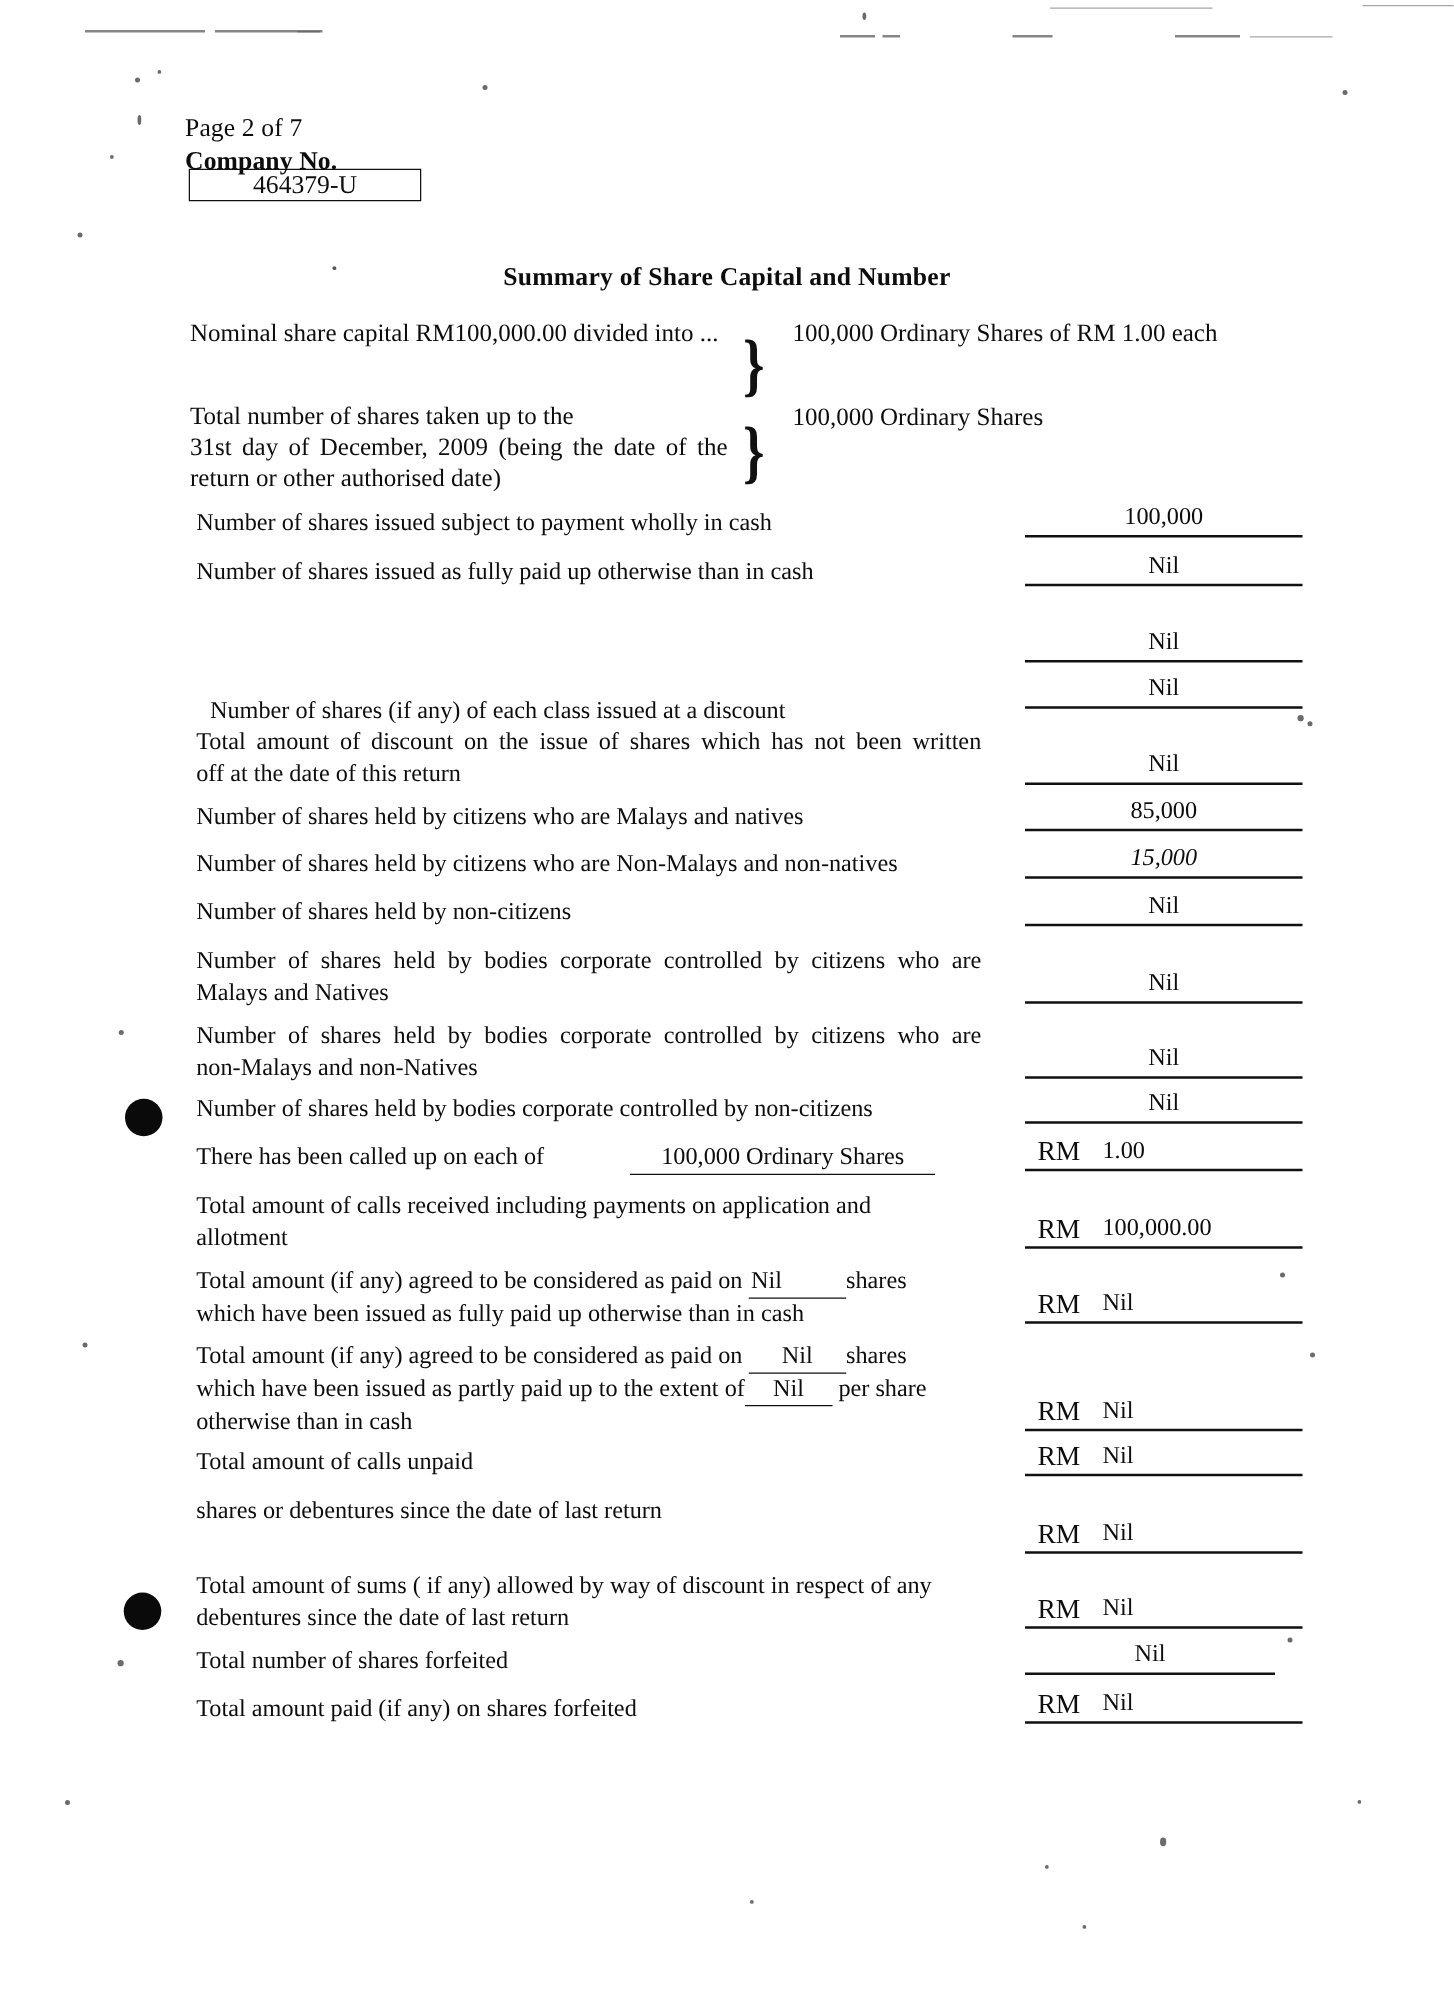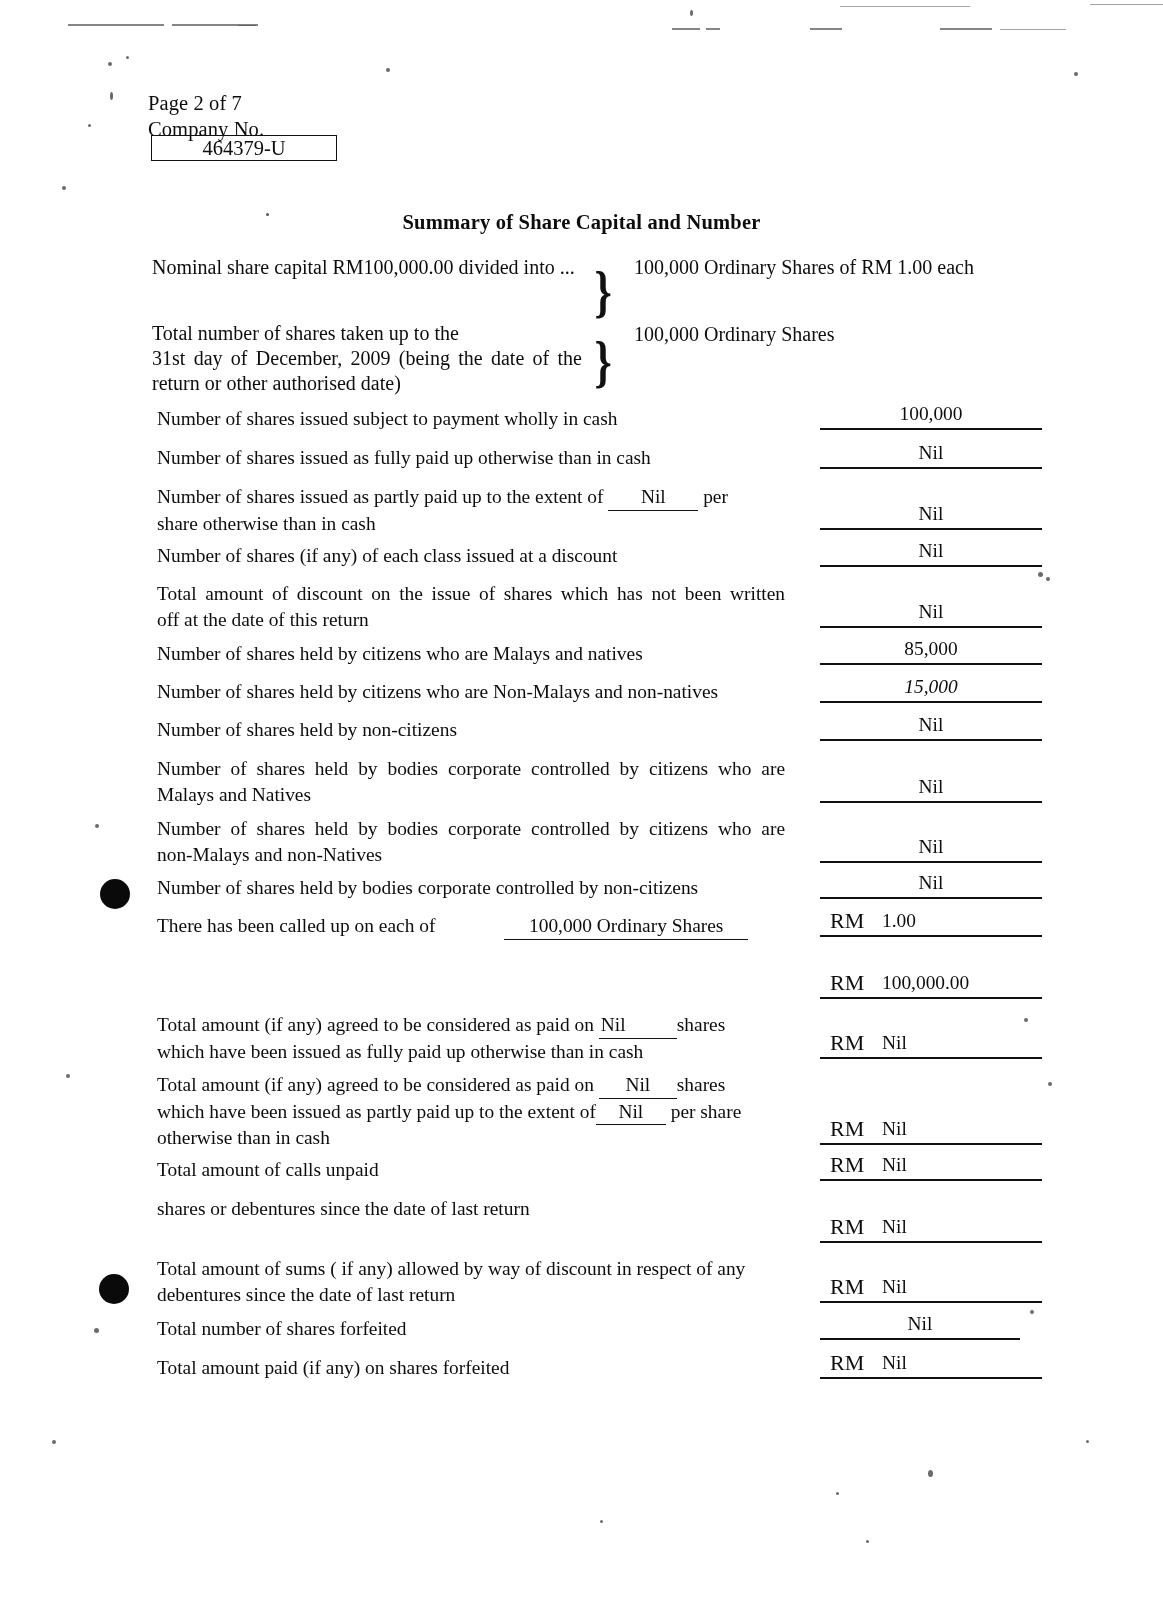--- a/index.html
+++ b/index.html
@@ -41,21 +41,21 @@
 
   
   .hdr {
     position: absolute;
     left: 148px;
     font-size: 20.5px;
     line-height: 26px;
     letter-spacing: .1px;
   }
   .hdr-page { top: 90px; text-align: right; }
-  .hdr-cono { top: 116px; }
+  .hdr-cono { top: 116px; font-weight: bold; }
 
   .cono-box {
     position: absolute;
     left: 151px;
     top: 135px;
     width: 186px;
     height: 26px;
     border: 1.6px solid #111;
     box-sizing: border-box;
   }
@@ -234,31 +234,25 @@
   <div class="item" style="top:406px;">Number of shares issued subject to payment wholly in cash</div>
   <div class="ans" style="top:398px;">
     <span class="val">100,000</span>
   </div>
 
   <div class="item" style="top:445px;">Number of shares issued as fully paid up otherwise than in cash</div>
   <div class="ans" style="top:437px;">
     <span class="val">Nil</span>
   </div>
 
-  <div class="item" style="top:484px;">
-    <span>Number of shares issued as partly paid up to the extent of</span>
-    <span class="blank w1">Nil</span>
-    <span>per</span>
-    <div>share otherwise than in cash</div>
-  </div>
   <div class="ans" style="top:498px;">
     <span class="val">Nil</span>
   </div>
 
-  <div class="item" style="top:543px;">Number of shares (if any) of each class issued at a discount</div>
+  <div class="item" style="top:556px;margin-left:11px;">Number of shares (if any) of each class issued at a discount</div>
   <div class="ans" style="top:535px;">
     <span class="val">Nil</span>
   </div>
 
   <div class="item just" style="top:581px;">
     <div style="text-align:justify; text-align-last:justify;">Total amount of discount on the issue of shares which has not been written</div>
     <div>off at the date of this return</div>
   </div>
   <div class="ans" style="top:596px;">
     <span class="val">Nil</span>
@@ -302,20 +296,24 @@
 
   <div class="item" style="top:913px; width:640px;">
     <span>There has been called up on each of</span>
     <span class="blank wide" style="margin-left:64px;">100,000 Ordinary Shares</span>
   </div>
   <div class="ans rm" style="top:905px;">
     <span class="cur">RM</span>
     <span class="amt">1.00</span>
   </div>
 
+  <div class="item" style="top:952px;">
+    <div>Total amount of calls received including payments on application and</div>
+    <div>allotment</div>
+  </div>
   <div class="ans rm" style="top:967px;">
     <span class="cur">RM</span>
     <span class="amt">100,000.00</span>
   </div>
 
   <div class="item just" style="top:1012px; width:632px;">
     <div>
       <span>Total amount (if any) agreed to be considered as paid on</span>
       <span class="blank w2">Nil</span><span>shares</span>
     </div>

